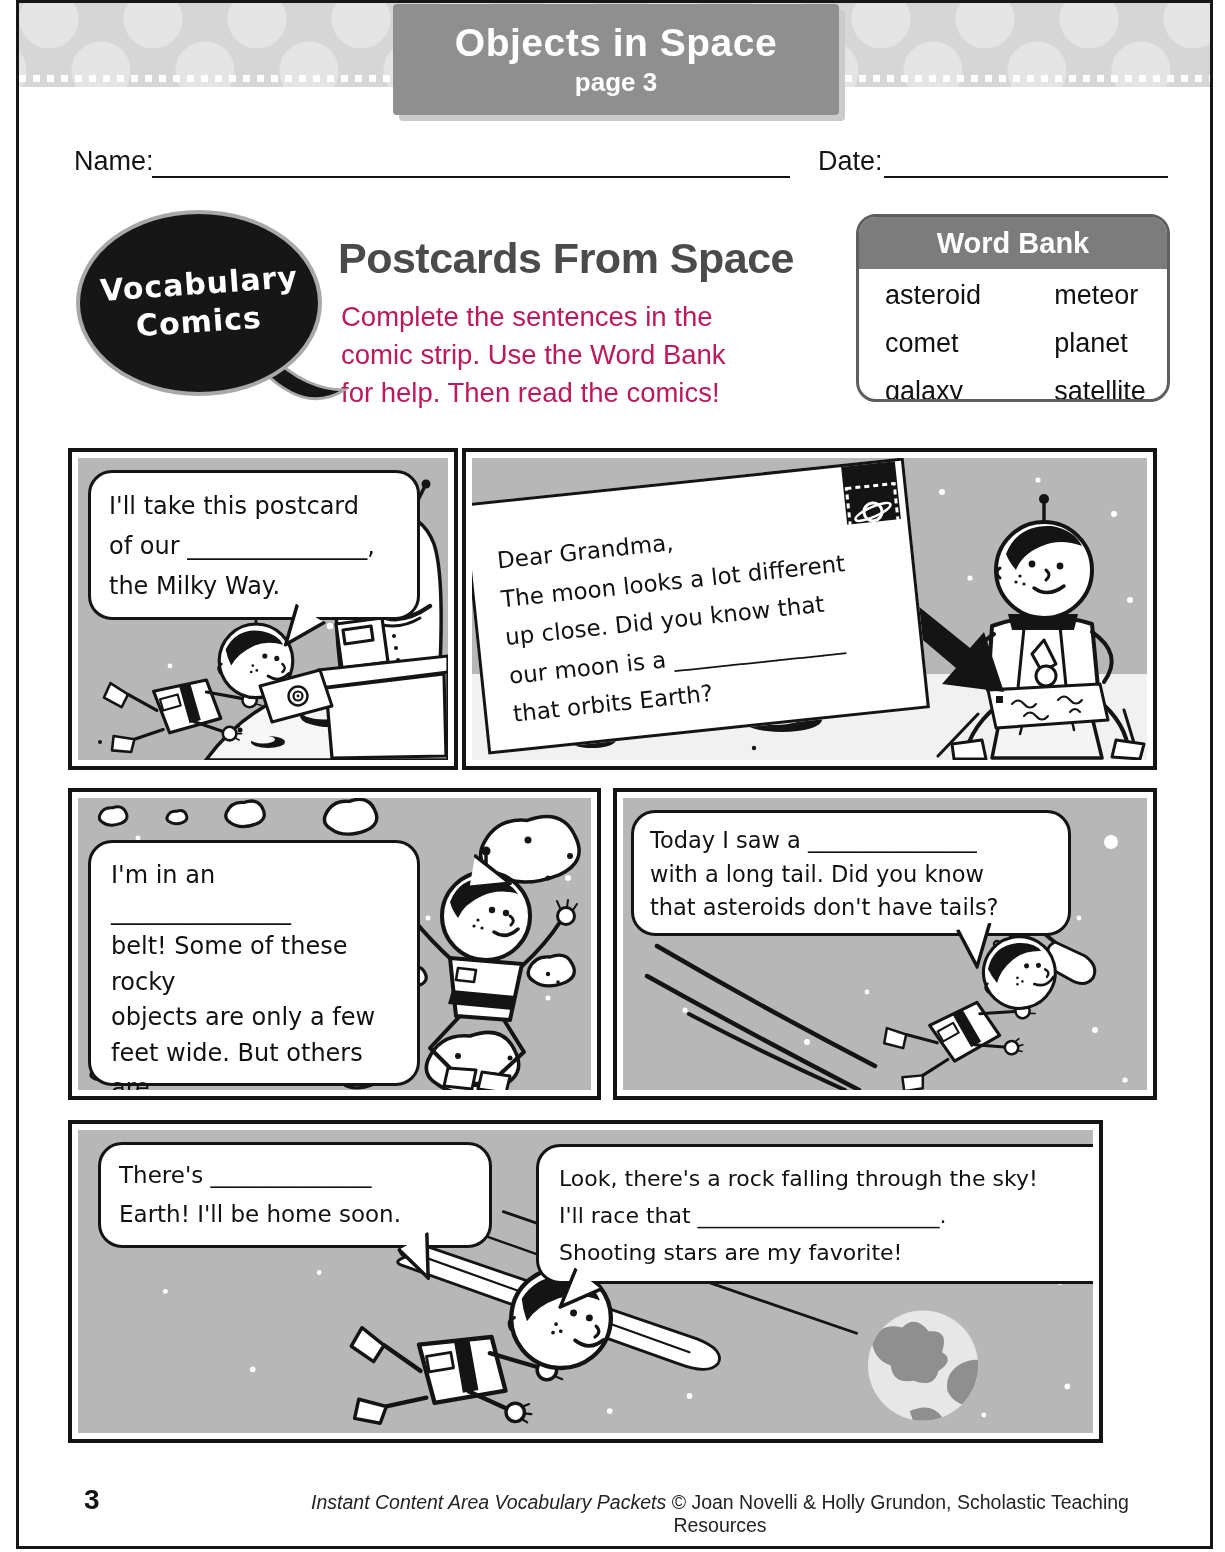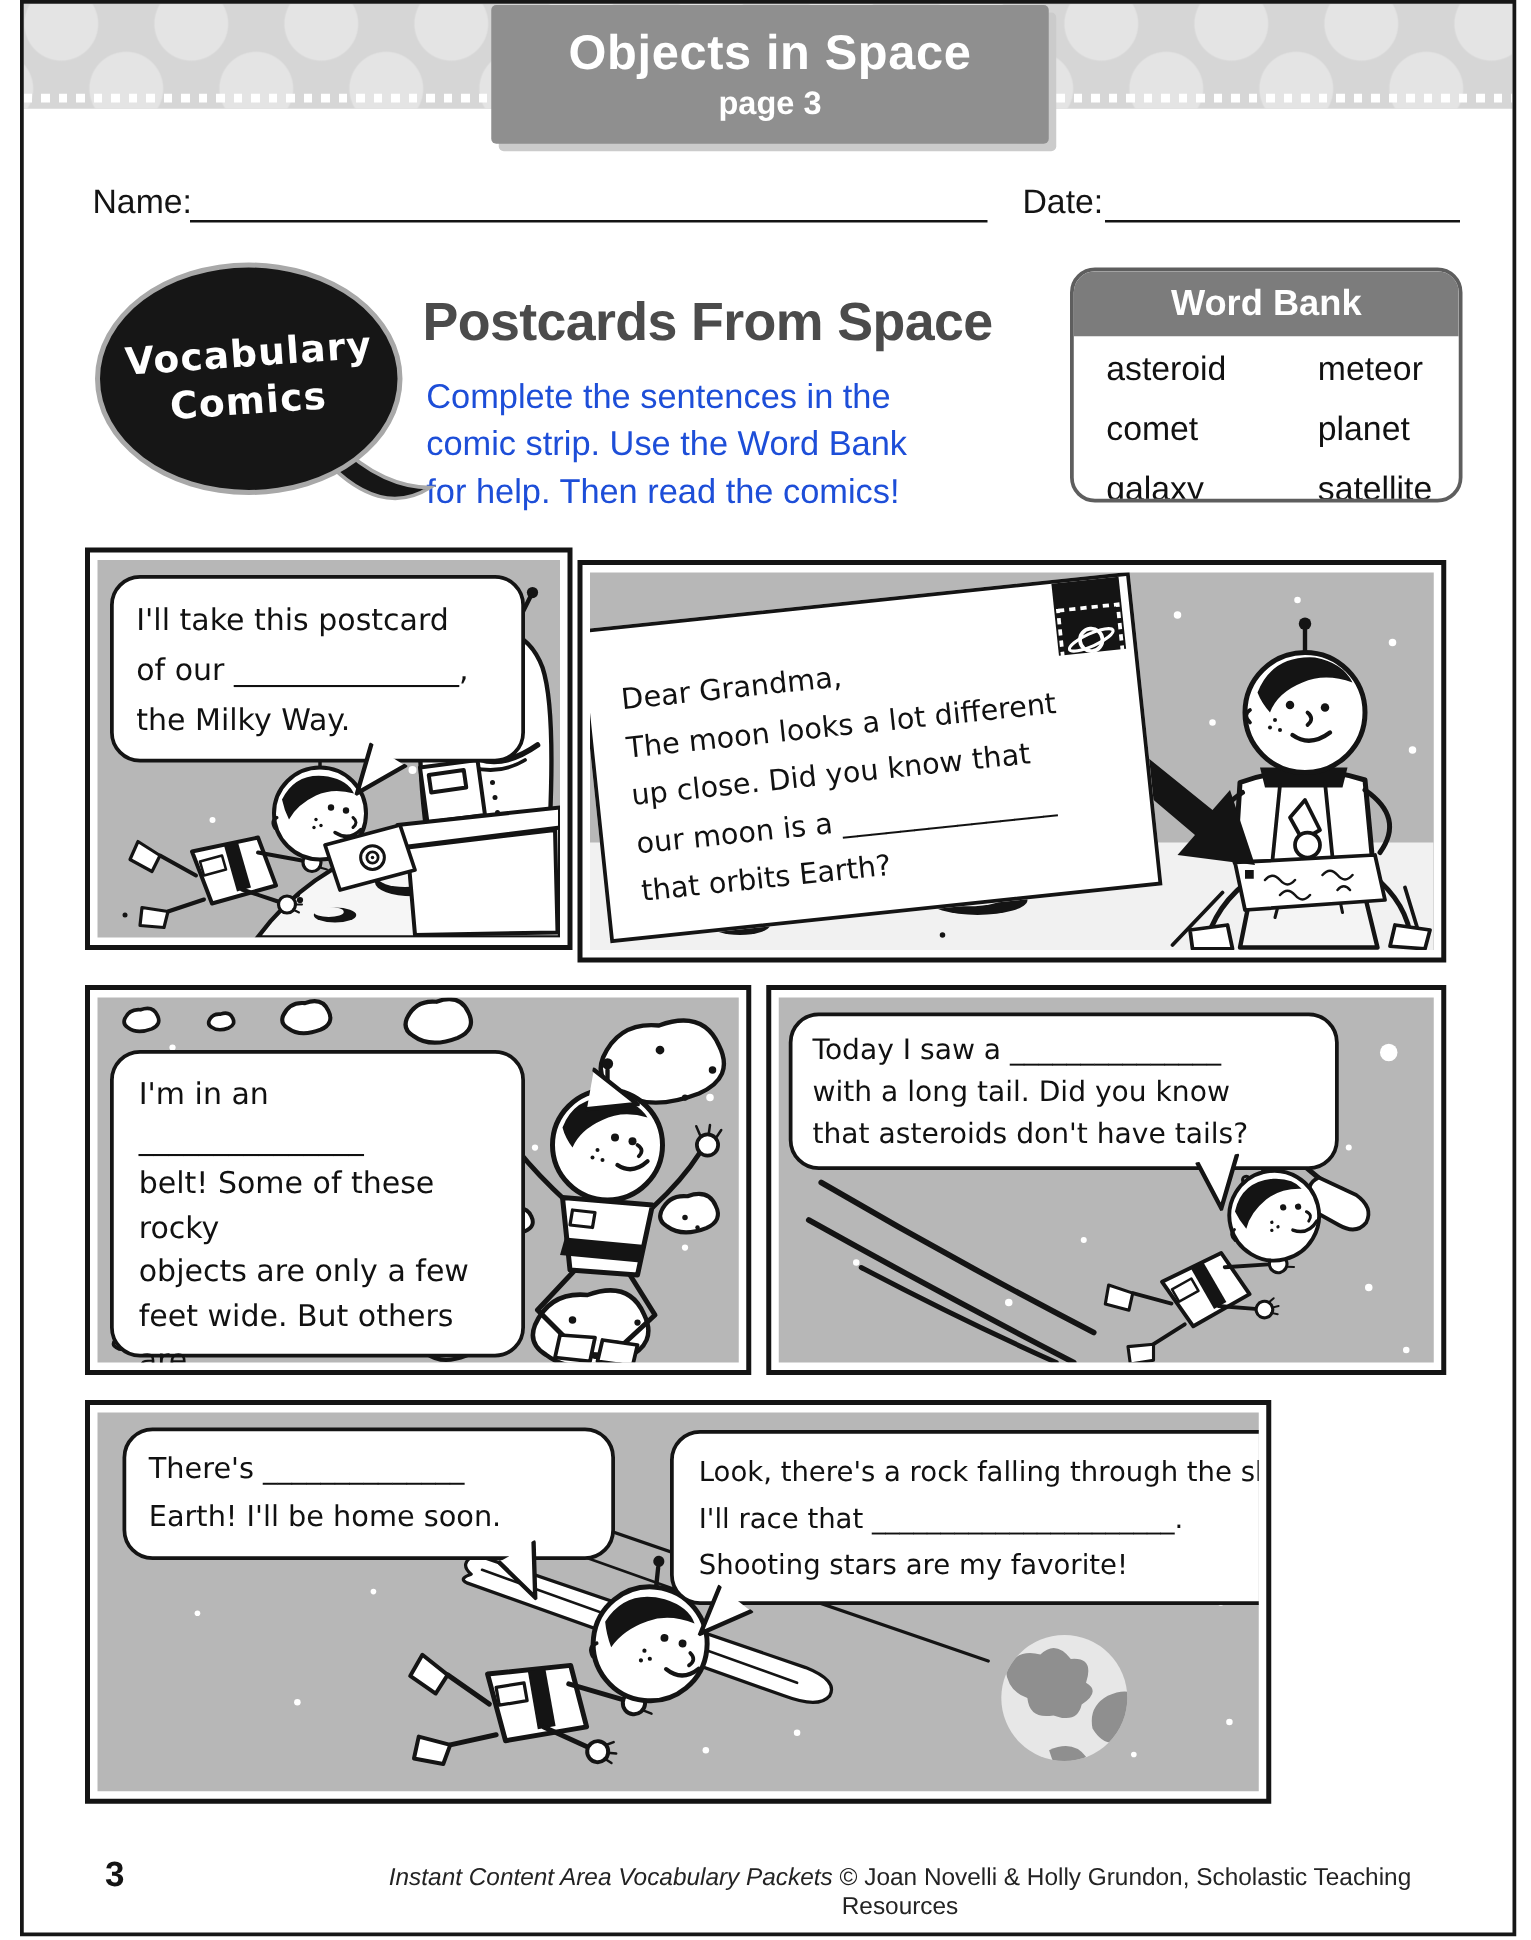--- a/index.html
+++ b/index.html
@@ -24,21 +24,21 @@
   .lbl{font-size:27px;color:#141414;text-align:center;}
   .wline{position:absolute;height:0;border-bottom:2.5px solid #141414;}
   
   .badge{position:absolute;left:76px;top:210px;width:238px;height:178px;background:#161616;
          border:4px solid #a8a8a8;border-radius:50%;z-index:2;
          display:flex;flex-direction:column;align-items:center;justify-content:center;}
   .badge-line{color:#fff;font-family:"DejaVu Sans",sans-serif;font-weight:800;font-size:30px;
          transform:rotate(-4deg);line-height:38px;letter-spacing:1px;}
   .badge-tail{position:absolute;left:262px;top:352px;z-index:1;}
   .act-title{position:absolute;left:338px;top:234px;font-size:43px;font-weight:800;color:#4b4b4b;letter-spacing:-.5px;}
-  .act-instr{position:absolute;left:341px;top:298px;font-size:27.5px;line-height:38px;color:#1d4ed8;white-space:pre-line;}
+  .act-instr{position:absolute;left:341px;top:298px;font-size:27.5px;line-height:38px;color:#be185d;white-space:pre-line;}
   .wbank{position:absolute;left:856px;top:214px;width:314px;height:188px;background:#fff;
          border:3px solid #5e5e5e;border-radius:20px;overflow:hidden;box-sizing:border-box;}
   .wbank-h{height:52px;background:#7c7c7c;color:#fff;font-weight:800;font-size:29px;
          display:flex;align-items:center;justify-content:center;}
   .wbank-b{display:grid;grid-template-columns:54% 46%;padding:11px 0 0 26px;row-gap:7px;font-size:27px;color:#111;gap:17px;}
   
   .panel{position:absolute;background:#fff;border:4px solid #141414;padding:6px;box-sizing:border-box;}
   .pinner{position:relative;width:100%;height:100%;background:#b7b7b7;overflow:hidden;}
   .art{position:absolute;left:0;top:0;width:100%;height:100%;}
   .bub{position:absolute;background:#fff;border:3.5px solid #141414;border-radius:24px;
@@ -120,21 +120,21 @@
     <div class="wbank-b">
       <span>asteroid</span>
       <span>meteor</span>
       <span>comet</span>
       <span>planet</span>
       <span>galaxy</span>
       <span>satellite</span>
     </div>
   </div>
 
-  <div class="panel" style="left:68px;top:438px;width:390px;height:322px">
+  <div class="panel" style="left:68px;top:448px;width:390px;height:322px">
     <div class="pinner">
       <svg class="art" viewBox="0 0 370 302">
         <g fill="#fff">
           <circle cx="30" cy="148" r="3"></circle>
             <circle cx="112" cy="58" r="2.6"></circle>
             <circle cx="300" cy="44" r="3"></circle>
           <circle cx="344" cy="96" r="3"></circle>
             <circle cx="252" cy="168" r="3.2"></circle>
             <circle cx="332" cy="248" r="2.6"></circle>
           <circle cx="92" cy="208" r="2.4"></circle>
@@ -386,21 +386,21 @@
       </svg>
       <div class="bub" style="left:8px;top:12px;width:440px;height:126px;padding:11px 16px;font-size:22.5px;line-height:33.5px">Today I saw a _______________
 with a long tail. Did you know
 that asteroids don't have tails?</div>
       <svg class="tail" style="left:335px;top:128px;transform:rotate(-12deg)" width="40" height="42">
         <path d="M4 1 L15 40 L36 1" fill="#fff" stroke="#141414" stroke-width="3.5" stroke-linecap="round"></path>
       </svg>
     </div>
   </div>
 
-  <div class="panel" style="left:68px;top:1120px;width:949px;height:323px">
+  <div class="panel" style="left:68px;top:1120px;width:1035px;height:323px">
     <div class="pinner">
       <svg class="art" viewBox="0 0 1069 303">
         <g fill="#fff">
           <circle cx="160" cy="62" r="3"></circle>
             <circle cx="254" cy="142" r="2.6"></circle>
             <circle cx="424" cy="44" r="3"></circle>
           <circle cx="700" cy="64" r="3"></circle>
             <circle cx="764" cy="132" r="2.6"></circle>
             <circle cx="836" cy="94" r="3"></circle>
           <circle cx="986" cy="74" r="3.5"></circle>

